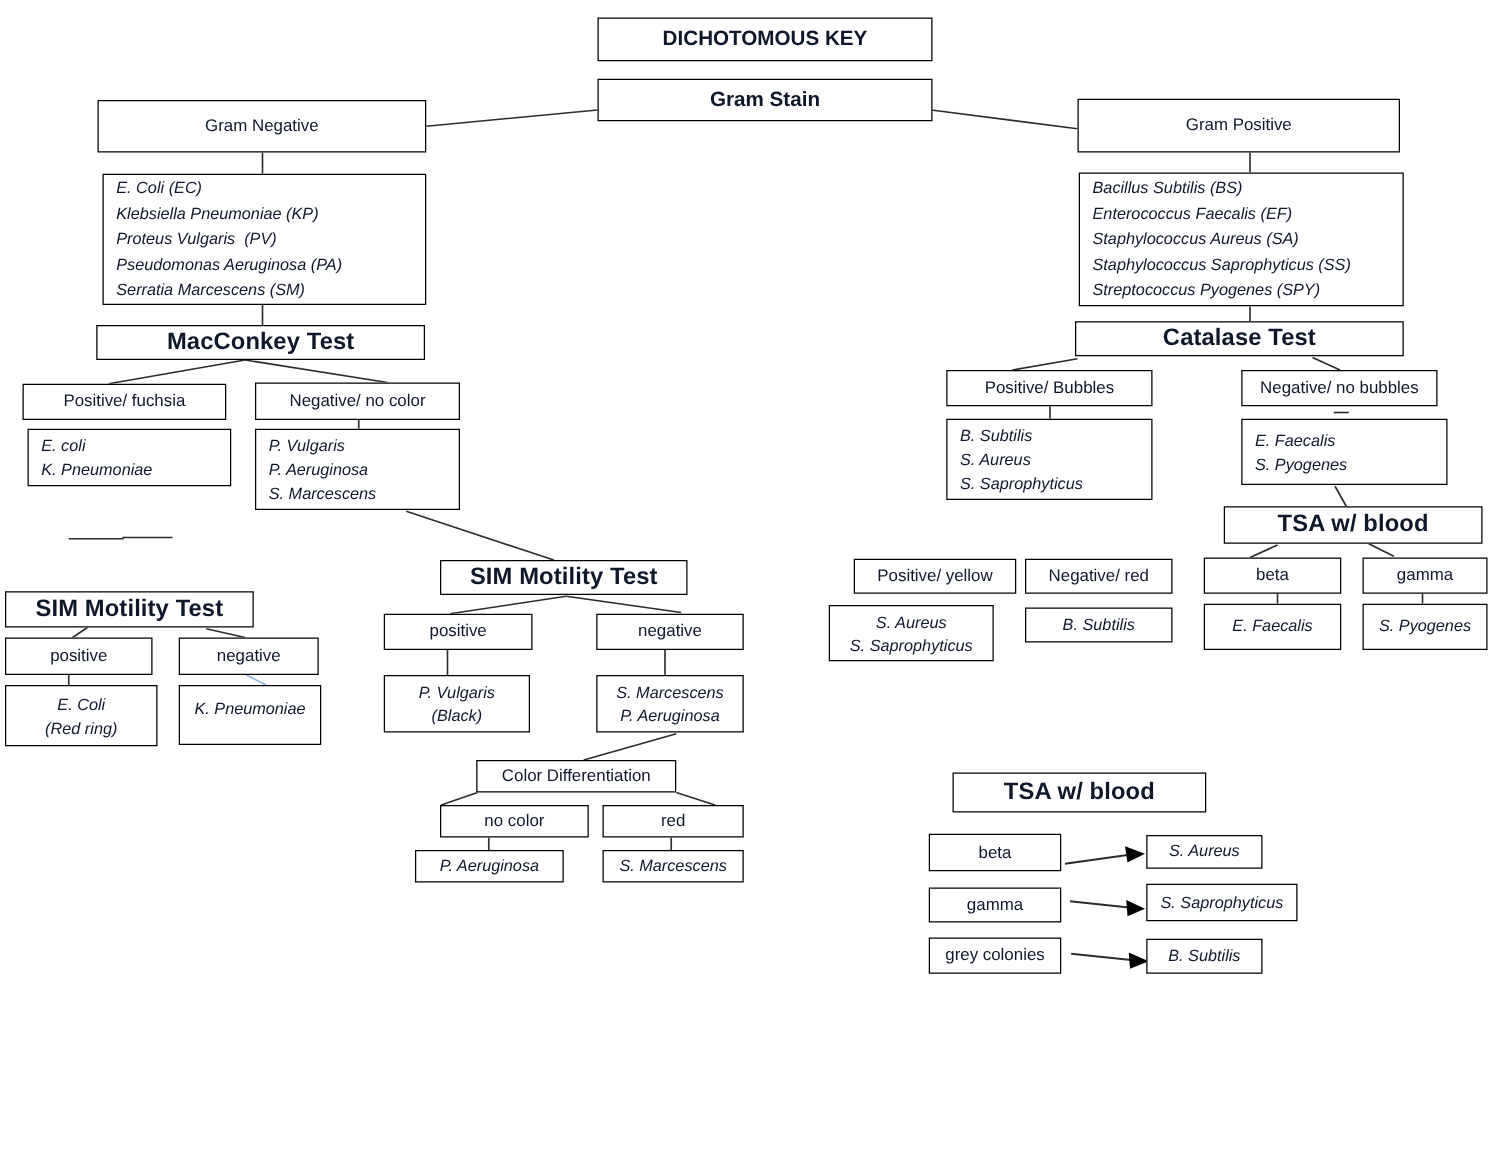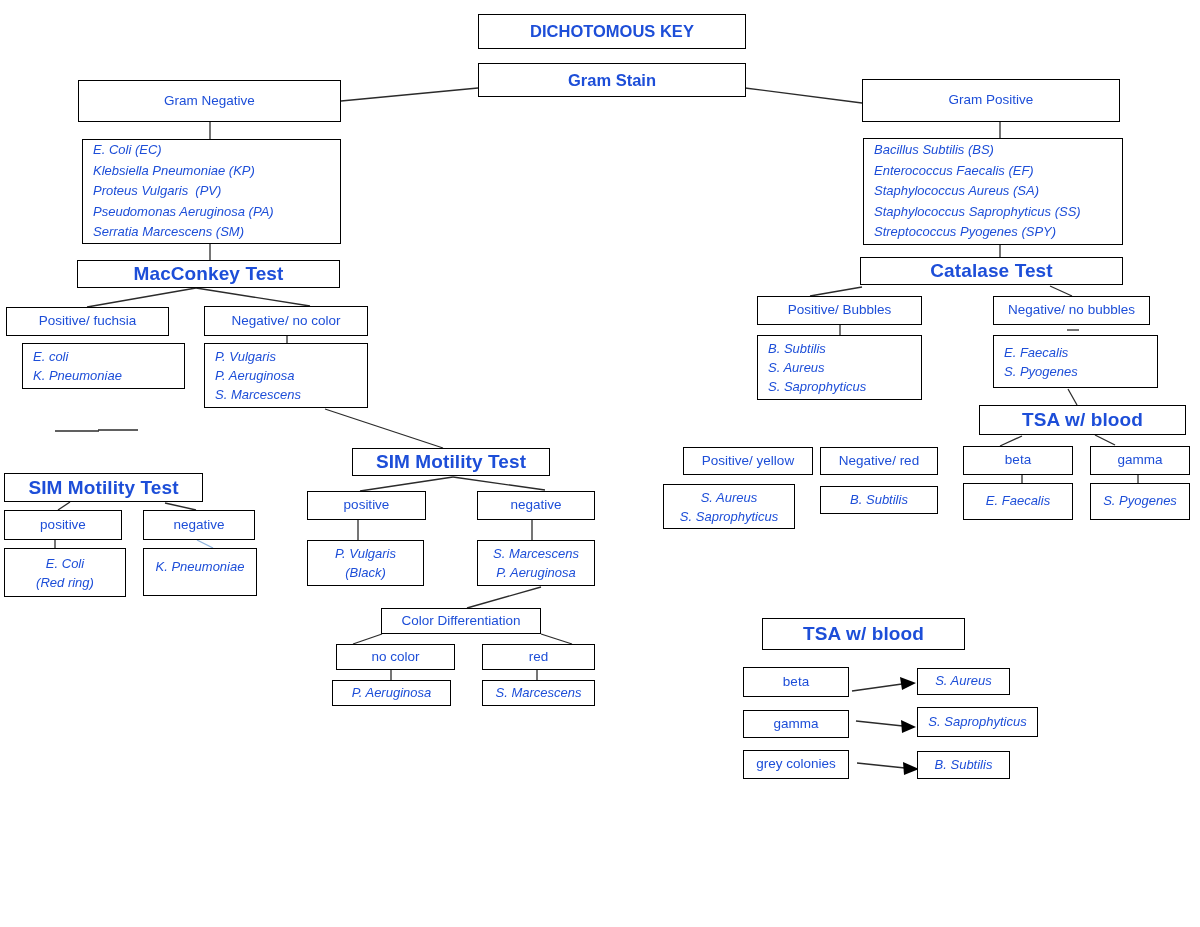--- a/index.html
+++ b/index.html
@@ -1,18 +1,18 @@
 <!DOCTYPE html>
 <html><head>
 <meta charset="utf-8">
 <style>
   html,body{margin:0;padding:0;background:#ffffff;}
   #canvas{
     position:relative;width:1200px;height:927px;background:#ffffff;overflow:hidden;
-    font-family:"Liberation Sans","DejaVu Sans",sans-serif;color:#1d4ed8;
+    font-family:"Liberation Sans","DejaVu Sans",sans-serif;color:#0f172a;
   }
   .box{
     position:absolute;border:1.5px solid #000;background:#fff;box-sizing:border-box;
     display:flex;align-items:center;justify-content:center;text-align:center;
     line-height:1.25;
   }
   .hdrbox{border-width:1.8px;}
   .hdr{font-weight:bold;font-size:19px;letter-spacing:.1px;}
   .hdr-lg{font-weight:bold;font-size:16.5px;}
   .lbl{font-size:13.5px;}
@@ -91,21 +91,21 @@
     <span class="sp line">E. Coli (EC)</span>
     <span class="sp line">Klebsiella Pneumoniae (KP)</span>
     <span class="sp line">Proteus Vulgaris  (PV)</span>
     <span class="sp line">Pseudomonas Aeruginosa (PA)</span>
     <span class="sp line">Serratia Marcescens (SM)</span>
   </div>
 
   <div class="box" style="left:77px;top:260px;width:263px;height:28px;">
     <span class="hdr">MacConkey Test</span>
   </div>
-  <div class="box" style="left:6px;top:307px;width:163px;height:29px;text-align:right;">
+  <div class="box" style="left:18px;top:307px;width:163px;height:29px;text-align:right;">
     <span class="lbl">Positive/ fuchsia</span>
   </div>
   <div class="box" style="left:204px;top:306px;width:164px;height:30px;">
     <span class="lbl">Negative/ no color</span>
   </div>
   <div class="box listbox" style="left:22px;top:343px;width:163px;height:46px;">
     <span class="sp rline">E. coli</span>
     <span class="sp rline">K. Pneumoniae</span>
   </div>
   <div class="box listbox" style="left:204px;top:343px;width:164px;height:65px;">
@@ -145,21 +145,21 @@
     <span class="sp rline">(Black)</span>
   </div>
   <div class="box colbox" style="left:477px;top:540px;width:118px;height:46px;">
     <span class="sp rline">S. Marcescens</span>
     <span class="sp rline">P. Aeruginosa</span>
   </div>
 
   <div class="box" style="left:381px;top:608px;width:160px;height:26px;">
     <span class="lbl">Color Differentiation</span>
   </div>
-  <div class="box" style="left:336px;top:644px;width:119px;height:26px;">
+  <div class="box" style="left:352px;top:644px;width:119px;height:26px;">
     <span class="lbl">no color</span>
   </div>
   <div class="box" style="left:482px;top:644px;width:113px;height:26px;">
     <span class="lbl">red</span>
   </div>
   <div class="box" style="left:332px;top:680px;width:119px;height:26px;">
     <span class="sp">P. Aeruginosa</span>
   </div>
   <div class="box" style="left:482px;top:680px;width:113px;height:26px;">
     <span class="sp">S. Marcescens</span>

